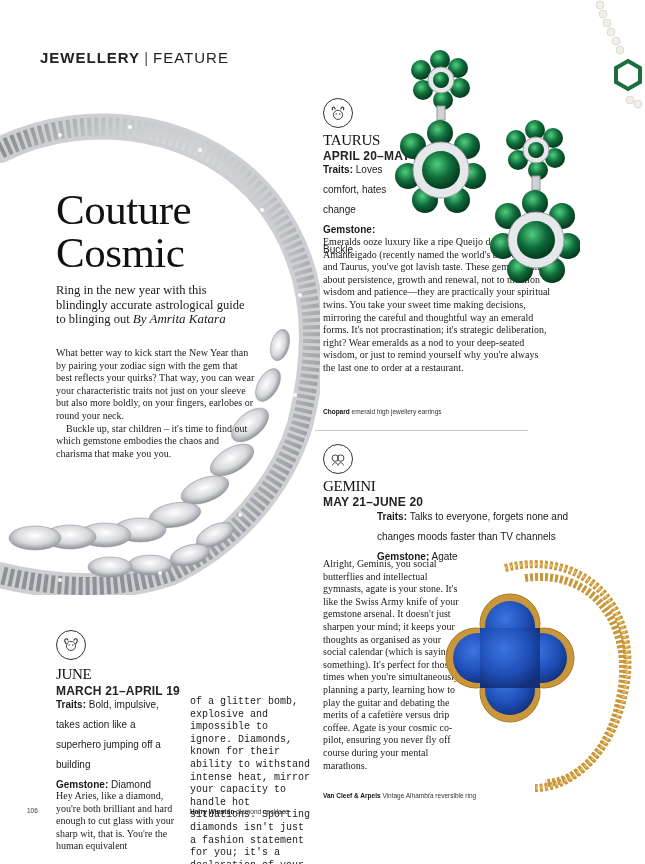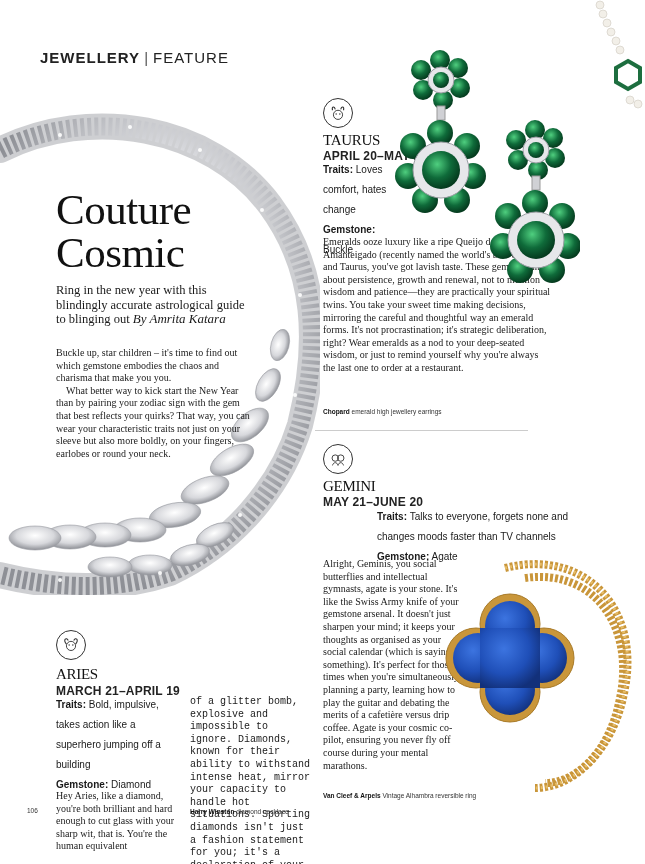--- a/index.html
+++ b/index.html
@@ -93,33 +93,33 @@
 <div class="title">
   <div>Couture</div>
   <div>Cosmic</div>
 </div>
 <div class="dek">
   <span>Ring in the new year with this blindingly accurate astrological guide to blinging out</span>
   <span class="byline">By Amrita Katara</span>
 </div>
 
 <div class="intro">
+  <p>What better way to kick start the New Year than by pairing your zodiac sign with the gem that best reflects your quirks? That way, you can wear your characteristic traits not just on your sleeve but also more boldly, on your fingers, earlobes or round your neck.</p>
   <p>Buckle up, star children – it's time to find out which gemstone embodies the chaos and charisma that make you you.</p>
-  <p>What better way to kick start the New Year than by pairing your zodiac sign with the gem that best reflects your quirks? That way, you can wear your characteristic traits not just on your sleeve but also more boldly, on your fingers, earlobes or round your neck.</p>
 </div>
 
 <div class="zodiac-icon" style="left:56px; top:630px;">
   <svg viewBox="0 0 24 24">
       <circle cx="12" cy="13" r="5" fill="none" stroke="#333" stroke-width="1"></circle>
       <path d="M7,11 C3,6 7,3 9,7 M17,11 C21,6 17,3 15,7" fill="none" stroke="#333" stroke-width="1.2"></path>
       <circle cx="10" cy="12" r="0.8" fill="#333"></circle>
       <circle cx="14" cy="12" r="0.8" fill="#333"></circle>
     </svg>
 </div>
-<div class="sign-name" style="left:56px; top:667px;">ARIES</div>
+<div class="sign-name" style="left:56px; top:667px;">JUNE</div>
 <div class="sign-date" style="left:56px; top:684px;">MARCH 21–APRIL 19</div>
 <div class="traits" style="left:56px; top:695px; width:125px;">
   <b>Traits:</b> <span>Bold, impulsive, takes action like a superhero jumping off a building</span><br>
   <b>Gemstone:</b> <span>Diamond</span>
 </div>
 <div class="body" style="left:56px; top:758px; width:125px;margin-top:32px;">Hey Aries, like a diamond, you're both brilliant and hard enough to cut glass with your sharp wit, that is. You're the human equivalent</div>
 <div class="body" style="left:190px; top:696px; width:122px;font-family:Liberation Mono, monospace;">of a glitter bomb, explosive and impossible to ignore. Diamonds, known for their ability to withstand intense heat, mirror your capacity to handle hot situations. Sporting diamonds isn't just a fashion statement for you; it's a declaration of your fierceness.</div>
 
 <div class="zodiac-icon" style="left:323px; top:98px;">
   <svg viewBox="0 0 24 24">

